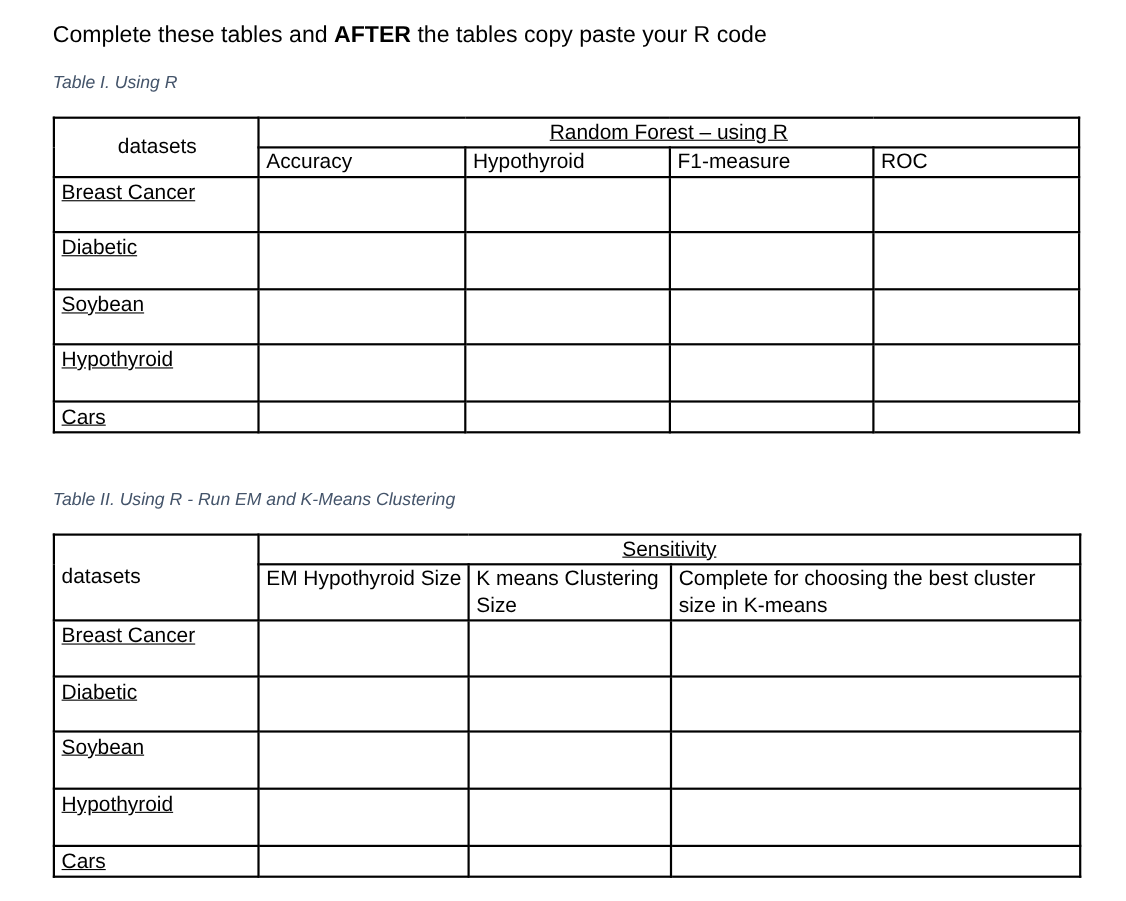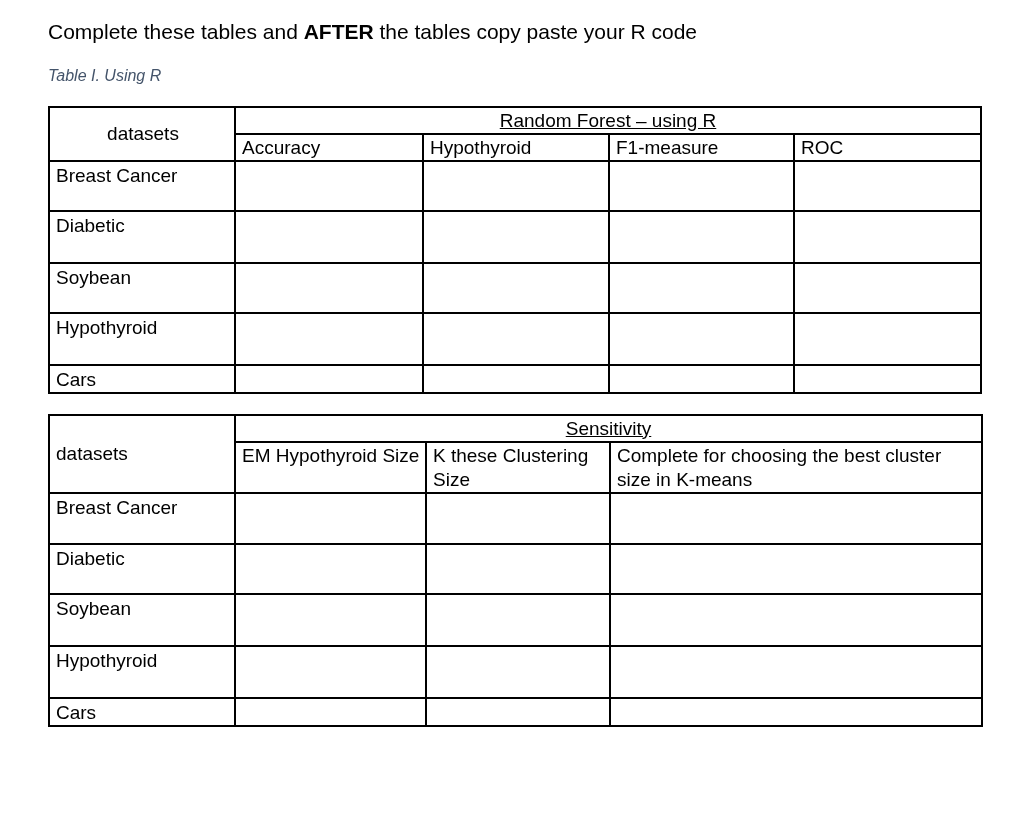--- a/index.html
+++ b/index.html
@@ -87,20 +87,21 @@
     vertical-align: top;
     padding-top: 1px;
     margin-top: 15px;
   }
   .tbl-1 .sub-header-row { height: 26px; }
   .tbl-2 .sub-header-row { height: 50px; }
 
   .row-label {
     vertical-align: top;
     padding-top: 2px;
+    text-decoration: underline;
   }
   .tbl-1 .r1 { height: 50px; }
   .tbl-1 .r2 { height: 52px; }
   .tbl-1 .r3 { height: 50px; }
   .tbl-1 .r4 { height: 52px; }
   .tbl-1 .r5 { height: 24px; }
   .tbl-2 .r1 { height: 51px; }
   .tbl-2 .r2 { height: 50px; }
   .tbl-2 .r3 { height: 52px; }
   .tbl-2 .r4 { height: 52px; }
@@ -165,36 +166,37 @@
       <tr class="r5">
         <td class="row-label">Cars</td>
         <td></td>
         <td></td>
         <td></td>
         <td></td>
       </tr>
     </tbody>
   </table>
 
+  <p class="caption caption-2">Table II. Using R - Run EM and K-Means Clustering</p>
 
   <table class="tbl-2">
     <colgroup>
       <col class="col-ds">
         <col class="col-c1">
         <col class="col-c2">
         <col class="col-c3">
     </colgroup>
     <tbody>
       <tr>
         <th rowspan="2" class="corner-left">datasets</th>
         <th colspan="3" class="group-header">Sensitivity</th>
       </tr>
       <tr class="sub-header-row">
         <th class="sub-header">EM Hypothyroid Size</th>
-        <th class="sub-header">K these Clustering Size</th>
+        <th class="sub-header">K means Clustering Size</th>
         <th class="sub-header">Complete for choosing the best cluster size in K-means</th>
       </tr>
       <tr class="r1">
         <td class="row-label">Breast Cancer</td>
         <td></td>
         <td></td>
         <td></td>
       </tr>
       <tr class="r2">
         <td class="row-label">Diabetic</td>

